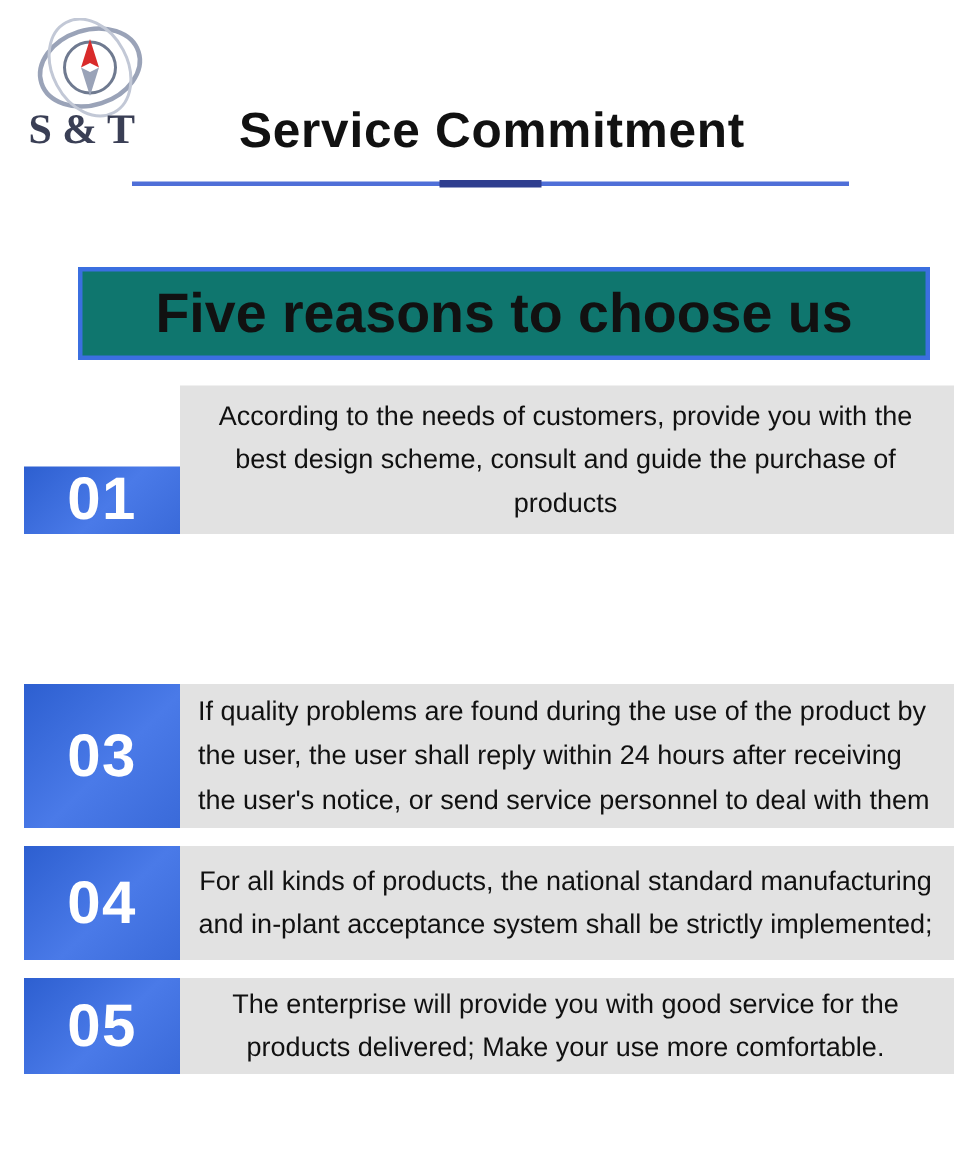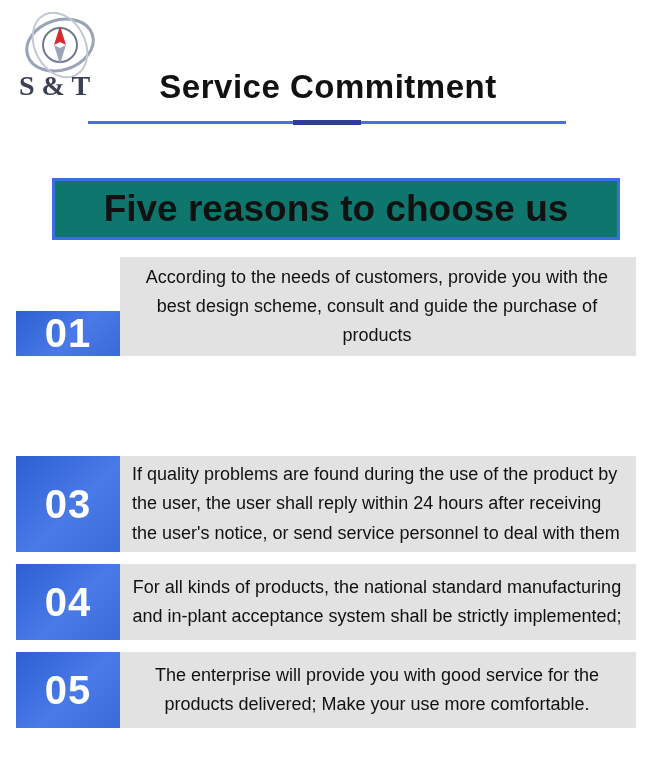--- a/index.html
+++ b/index.html
@@ -131,21 +131,21 @@
     line-height: 1.62;
     color: #111111;
     text-align: center;
   }
   .row-text span { display: block; width: 100%; }
 
   .row.r1 { height: 76px; align-items: flex-end; }
   .row.r2 { height: 76px; }
   .row.r3 { height: 96px; }
   .row.r4 { height: 76px; }
-  .row.r5 { height: 76px; }
+  .row.r5 { height: 64px; }
 
   .row.r2 .row-text,
   .row.r3 .row-text { text-align: left; }
 </style>
 </head>
 <body>
 
 <div class="page">
 
   <div class="header">

